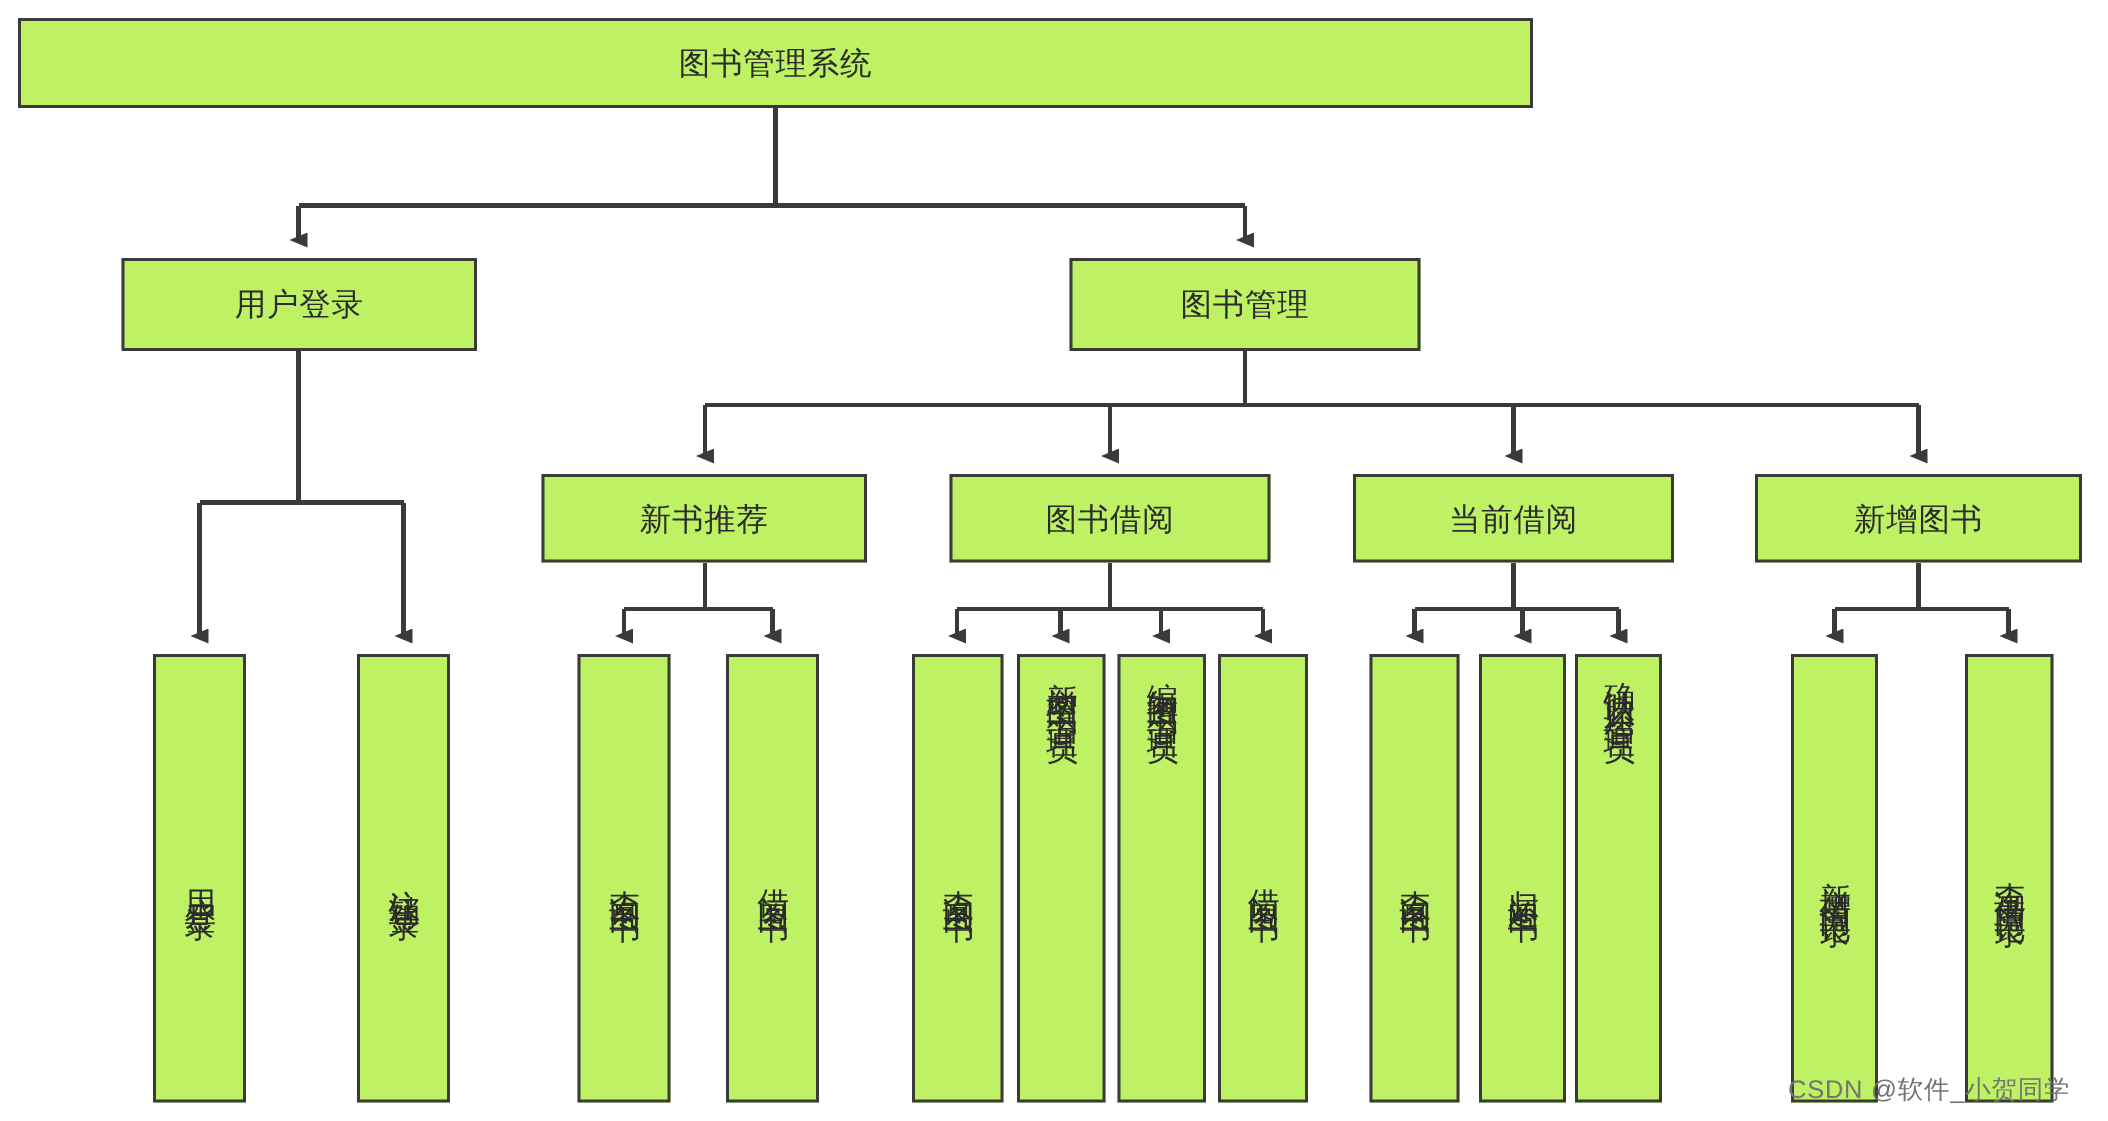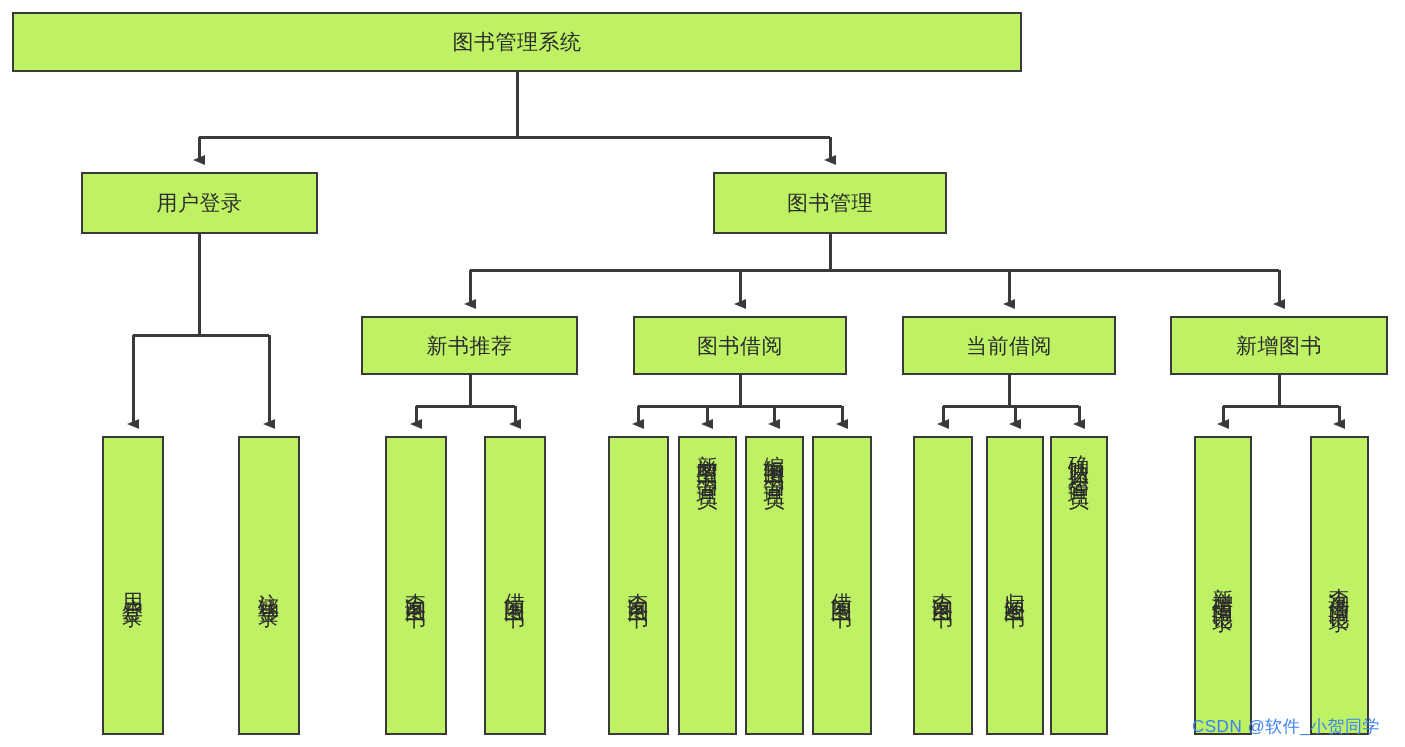--- a/index.html
+++ b/index.html
@@ -47,21 +47,21 @@
     writing-mode: vertical-rl;
     text-orientation: upright;
     letter-spacing: 5px;
     line-height: 1;
     text-align: center;
     white-space: nowrap;
   }
   .watermark {
     position: absolute;
     font-size: 17px;
-    color: #3b82f6;
+    color: #737373;
     white-space: nowrap;
     letter-spacing: 0.5px;
   }
 </style>
 </head>
 <body>
 
 <div id="canvas">
 
   <svg id="wires" viewBox="0 0 1405 747">

